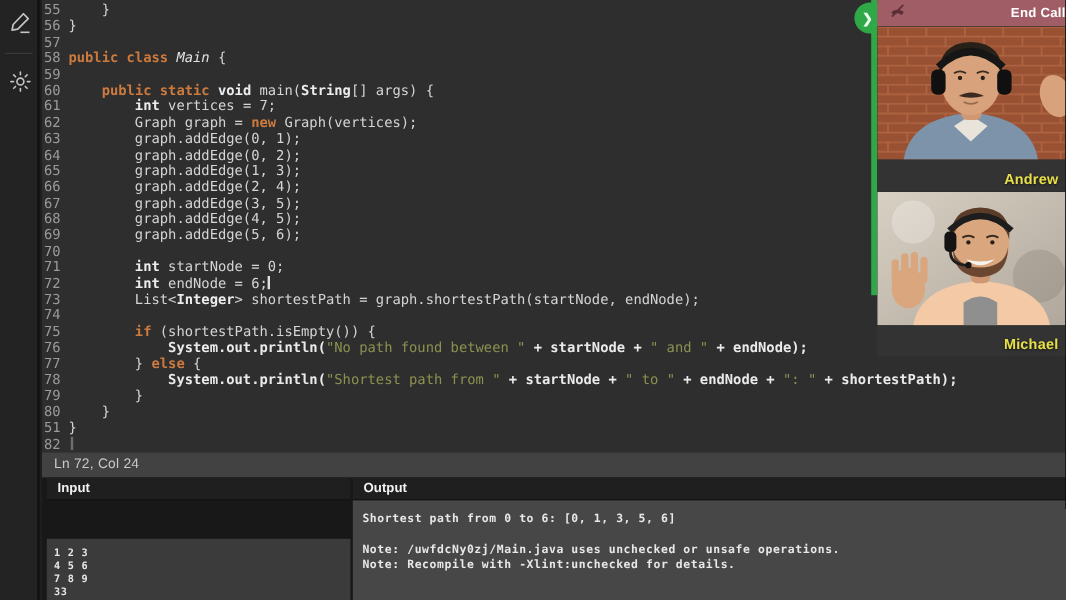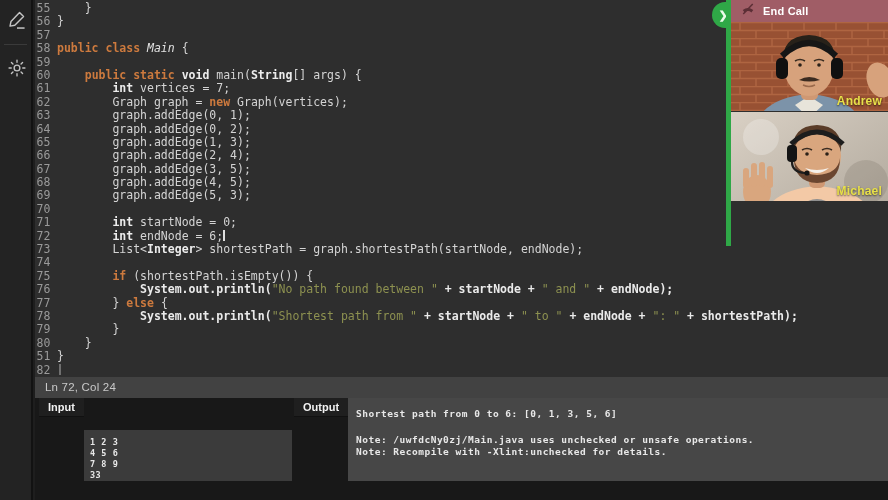--- a/index.html
+++ b/index.html
@@ -39,21 +39,21 @@
   .statusbar {
     position:absolute; left:35px; top:377px; width:853px; height:21px;
     background:#424242; color:#c9c9c9; font-size:11.5px; line-height:21px;
     padding-left:10px; letter-spacing:.2px;
   }
   
   .io {
     position:absolute; left:35px; top:398px; width:853px; height:102px;
     background:#181818; display:flex; padding-left:4px;
   }
-  .panel { display:flex; flex-direction:row; height:83px; }
+  .panel { display:flex; flex-direction:column; height:102px; }
   .panel.input  { width:253px; margin-right:2px; }
   .panel.output { flex:1; }
   .panel-header {
     height:19px; background:#1f1f1f; color:#f2f2f2; font-weight:bold;
     font-size:11px; padding:3px 9px 0 9px; border-bottom:1px solid #111;
   }
   .panel-body {
     flex:1; font-family:"DejaVu Sans Mono", monospace; color:#e8e8e8; overflow:hidden;
   }
   .panel.input .panel-body {
@@ -73,21 +73,21 @@
     border-radius:13px 0 0 13px; display:flex; align-items:center; justify-content:center;
     cursor:pointer;
   }
   .collapse-tab span { color:#eafbea; font-size:11px; font-weight:bold; margin-left:2px; }
   .call-col { position:absolute; left:5px; top:0; width:157px; }
   .end-call {
     height:22px; display:flex; align-items:center; gap:8px; padding-left:10px;
     cursor:pointer;
   }
   .end-call .label { color:#fff; font-weight:bold; font-size:11px; letter-spacing:.2px; }
-  .video-tile { position:relative; width:157px; height:89px; margin-bottom:1px; overflow:hidden; background:#333; cursor:pointer; }
+  .video-tile { position:relative; width:157px; height:137px; margin-bottom:1px; overflow:hidden; background:#333; cursor:pointer; }
   .video-tile svg { display:block; }
   .participant-name {
     position:absolute; right:6px; bottom:3px; font-size:12px; font-weight:bold;
     color:#e8e049; text-shadow:0 1px 2px rgba(0,0,0,.65); letter-spacing:.2px;
   }
 </style>
 </head>
 <body>
 
 <div class="app">
@@ -174,21 +174,21 @@
         <div class="code-line">
           <span class="gutter">67</span>
           <span class="code-text"><span class="tok-p">        graph.addEdge(3, 5);</span></span>
         </div>
         <div class="code-line">
           <span class="gutter">68</span>
           <span class="code-text"><span class="tok-p">        graph.addEdge(4, 5);</span></span>
         </div>
         <div class="code-line">
           <span class="gutter">69</span>
-          <span class="code-text"><span class="tok-p">        graph.addEdge(5, 3);</span></span>
+          <span class="code-text"><span class="tok-p">        graph.addEdge(5, 6);</span></span>
         </div>
         <div class="code-line">
           <span class="gutter">70</span>
           <span class="code-text"></span>
         </div>
         <div class="code-line">
           <span class="gutter">71</span>
           <span class="code-text"><span class="tok-p">        </span><span class="tok-t">int</span><span class="tok-p"> startNode = 0;</span></span>
         </div>
         <div class="code-line">
@@ -263,21 +263,21 @@
         </div>
     </div>
   </div>
 
   <div class="call-panel">
     <div class="collapse-tab" style="background:#2fa847;">
       <span>❯</span>
     </div>
     <div class="call-strip" style="background:#2fa847;"></div>
     <div class="call-col">
-      <div class="end-call" style="background:#a05d66;">
+      <div class="end-call" style="background:#a05d66;justify-content:space-between;">
         <span>
           <svg width="14" height="14" viewBox="0 0 16 16">
             <path d="M2 9.2 Q8 4.6 14 9.2 L11.9 11.9 Q8 8.9 4.1 11.9 Z" fill="#5c2f36"></path>
             <line x1="2.6" y1="13.6" x2="13.4" y2="2.4" stroke="#5c2f36" stroke-width="1.7"></line>
           </svg>
         </span>
         <span class="label">End Call</span>
       </div>
 
       <div class="video-tile">

